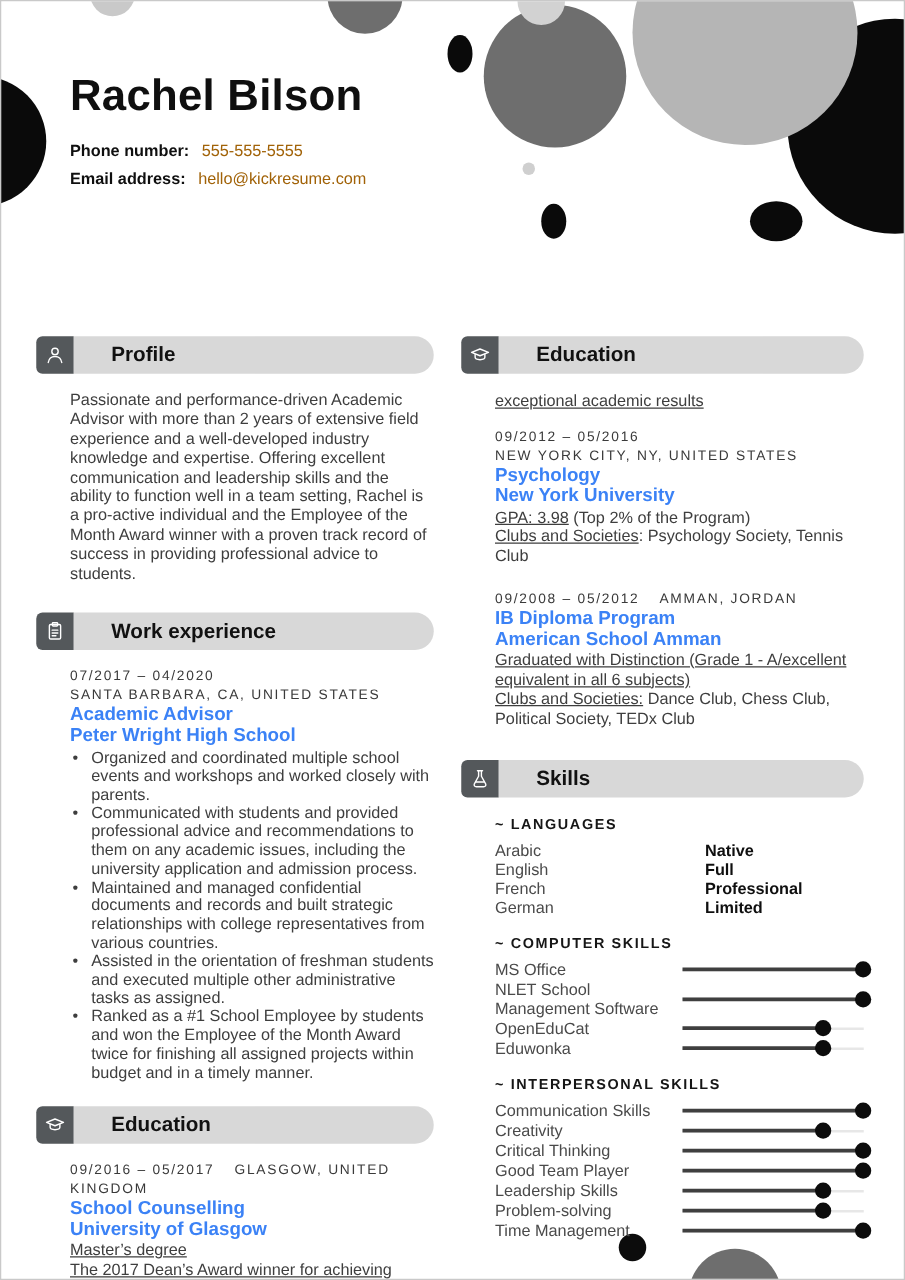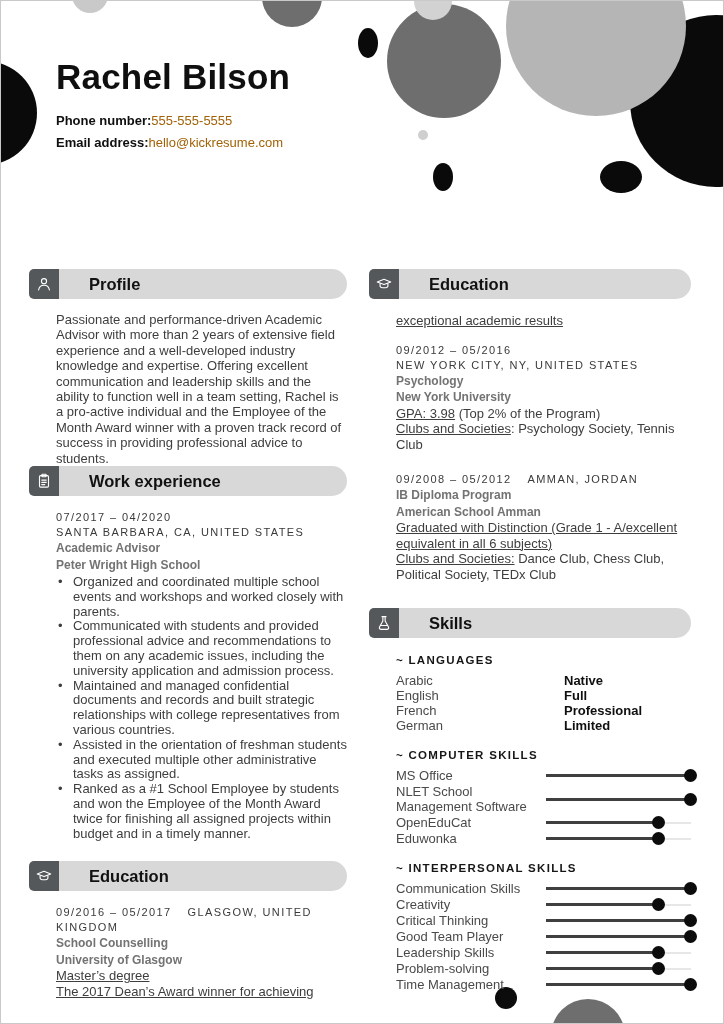--- a/index.html
+++ b/index.html
@@ -7,59 +7,59 @@
   body { font-family:"Liberation Sans", sans-serif; }
   .page {
     position:relative; width:724px; height:1024px; background:#ffffff;
     border:1px solid #c9c9c9; overflow:hidden;
   }
   
   .circ { position:absolute; border-radius:50%; }
   
   .name { position:absolute; left:55px; top:56px; font-size:35px; font-weight:700; color:#0f0f0f; letter-spacing:0.2px; }
   .contact { position:absolute; left:55px; top:112px; font-size:13px; }
-  .contact-row { display:flex; margin-bottom:7px; }
+  .contact-row { display:flex; gap:10px; margin-bottom:7px; }
   .contact-label { font-weight:700; color:#0f0f0f; }
   .contact-value { color:#a16207; }
   
   .col-left  { position:absolute; left:28px;  top:268px; width:318px; }
   .col-right { position:absolute; left:368px; top:268px; width:322px; }
   
   .sec-head { display:flex; height:30px; }
   .sec-icon { width:30px; height:30px; background:#54585b; border-radius:5px 0 0 5px;
               display:flex; align-items:center; justify-content:center; flex:none; }
   .sec-icon svg { width:18px; height:18px; stroke:#ffffff; fill:none; stroke-width:1.5;
                   stroke-linecap:round; stroke-linejoin:round; }
   .sec-pill { flex:1; background:#d8d8d8; border-radius:0 15px 15px 0;
               display:flex; align-items:center; padding-left:30px;
               font-size:16.5px; font-weight:700; color:#111; }
   
   .indent { margin-left:27px; }
   .body-text { font-size:13px; line-height:15.4px; color:#3e3e3e; }
   .caps { font-size:11px; letter-spacing:1.4px; color:#3a3a3a; line-height:15px; }
-  .bold-title { font-size:12px; font-weight:700; color:#737373; line-height:16.5px; }
+  .bold-title { font-size:15px; font-weight:700; color:#3b82f6; line-height:16.5px; }
   .u { text-decoration:underline;text-align:center; }
   .link-line { font-size:13px; line-height:15.5px; color:#3e3e3e; }
   .bullets { list-style:none; margin-top:2px; }
   .bullets li { position:relative; padding-left:17px; font-size:13px; line-height:14.8px; color:#3e3e3e; }
   .bullets li::before { content:"•"; position:absolute; left:2px; }
   
   .skill-group-head { font-size:11.5px; font-weight:700; letter-spacing:1.3px; color:#161616; margin-bottom:7px; }
   .lang-row { display:flex; font-size:13px; line-height:15px;gap:40px; }
   .lang-name { width:128px; color:#4a4a4a; }
   .lang-level { font-weight:700; color:#0f0f0f; }
   .skill-row { display:flex; align-items:center; margin-bottom:1px; }
   .skill-label { flex:1; font-size:13px; line-height:15px; color:#4a4a4a; padding-right:6px; }
   .slider { position:relative; width:145px; height:13px; flex:none; }
   .slider .track { position:absolute; left:0; right:0; top:5.5px; height:2px; background:#e7e7e7; }
   .slider .fill { position:absolute; left:0; top:5px; height:3px; background:#3f3f3f; }
   .slider .dot { position:absolute; right:-6px; top:-5px; width:13px; height:13px;
                  border-radius:50%; background:#0c0c0c; }
   .mt14 { margin-top:14px; } .mt13 { margin-top:13px; } .mt20 { margin-top:20px; }
-  .mt24 { } .mt26 { margin-top:26px; } .mt16 { margin-top:16px; }
+  .mt24 { margin-top:24px; } .mt26 { margin-top:26px; } .mt16 { margin-top:16px; }
   .gap16 { display:inline-block; width:16px; }
 </style>
 </head>
 <body>
 
 <div class="page">
 
   <div class="circ" style="left:71px;top:-24px;width:36px;height:36px;background:#c9c9c9;"></div>
   <div class="circ" style="left:261px;top:-34px;width:60px;height:60px;background:#6e6e6e;"></div>
   <div class="circ" style="left:629px;top:14px;width:172px;height:172px;background:#0a0a0a;"></div>

